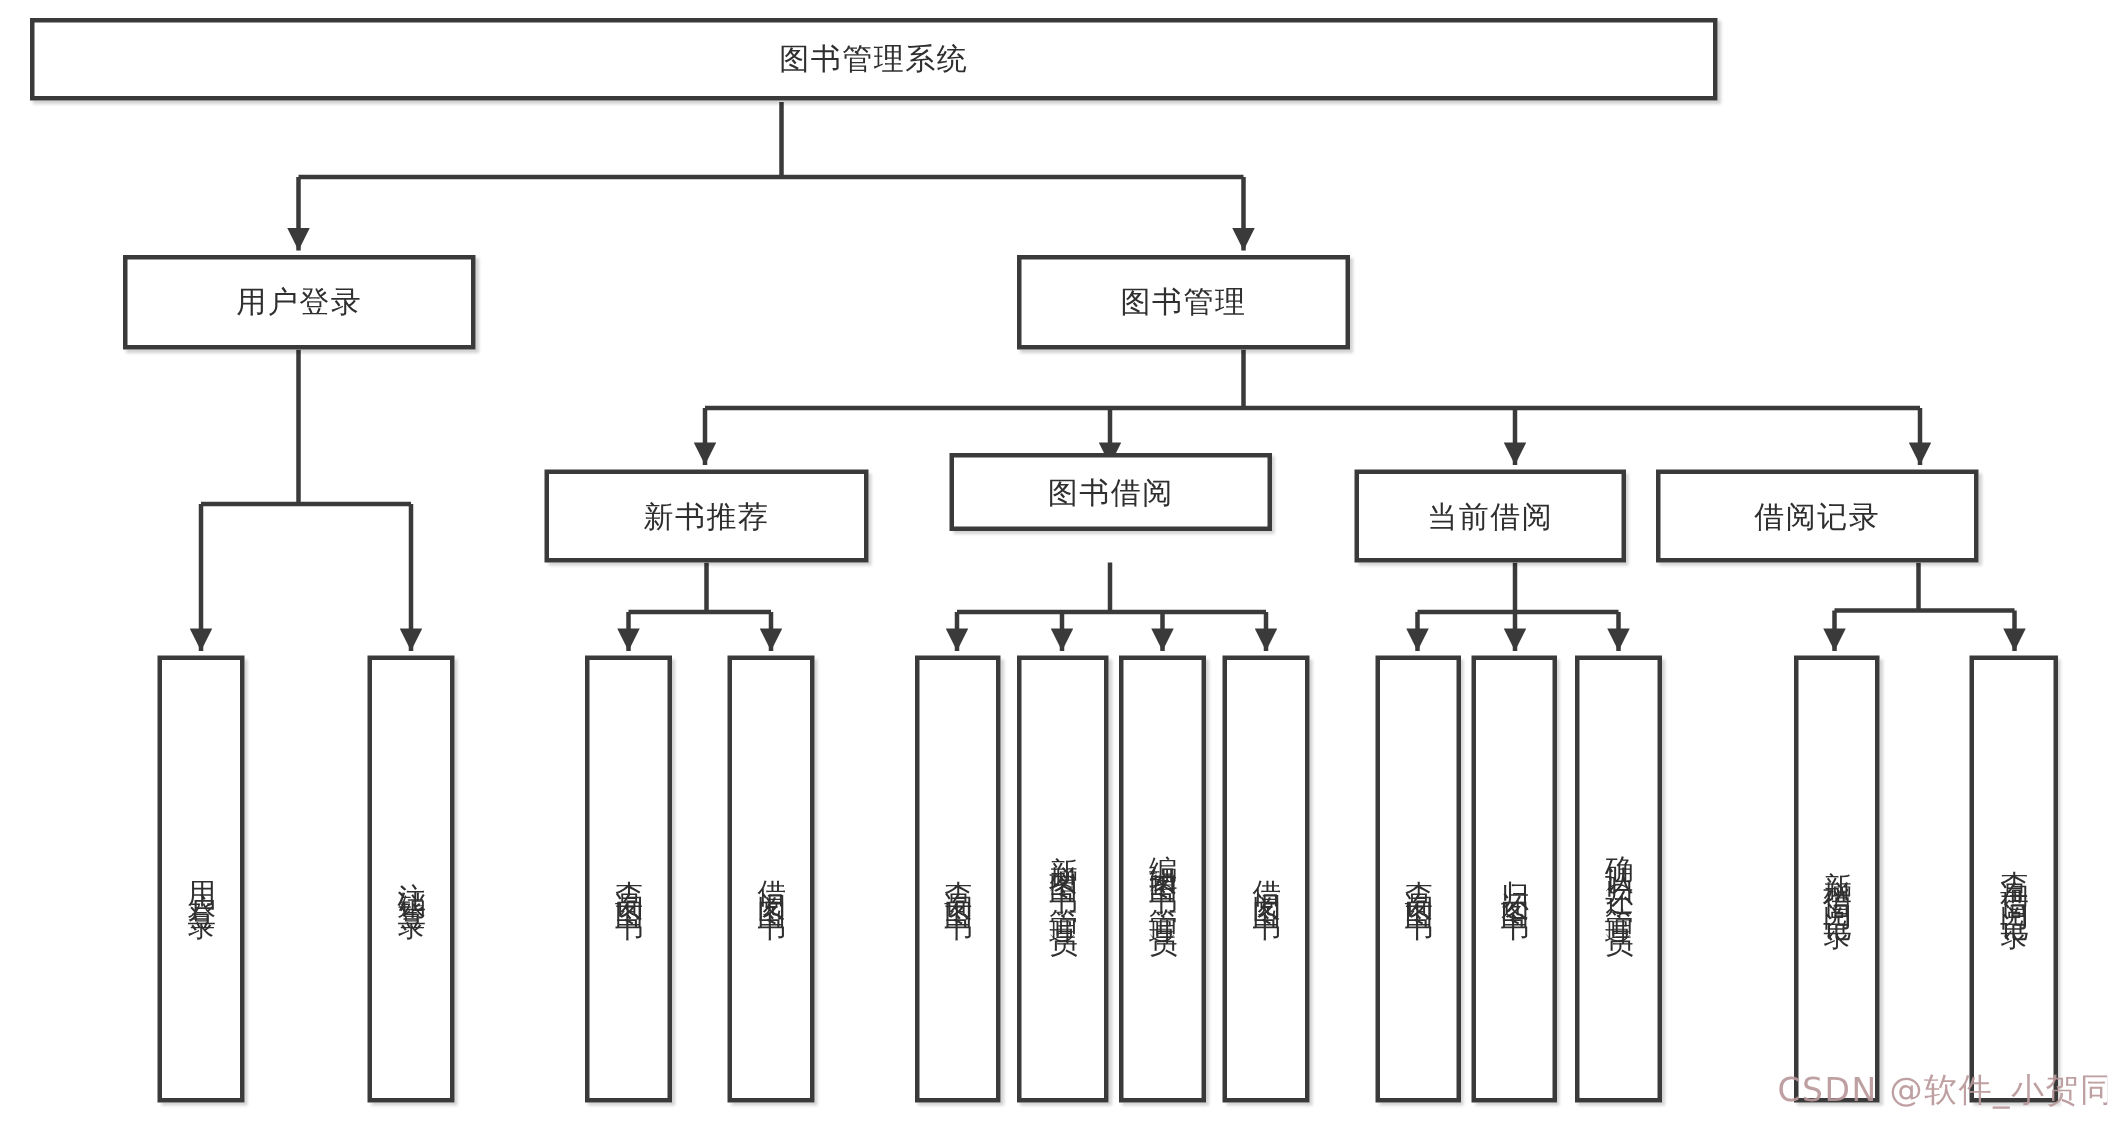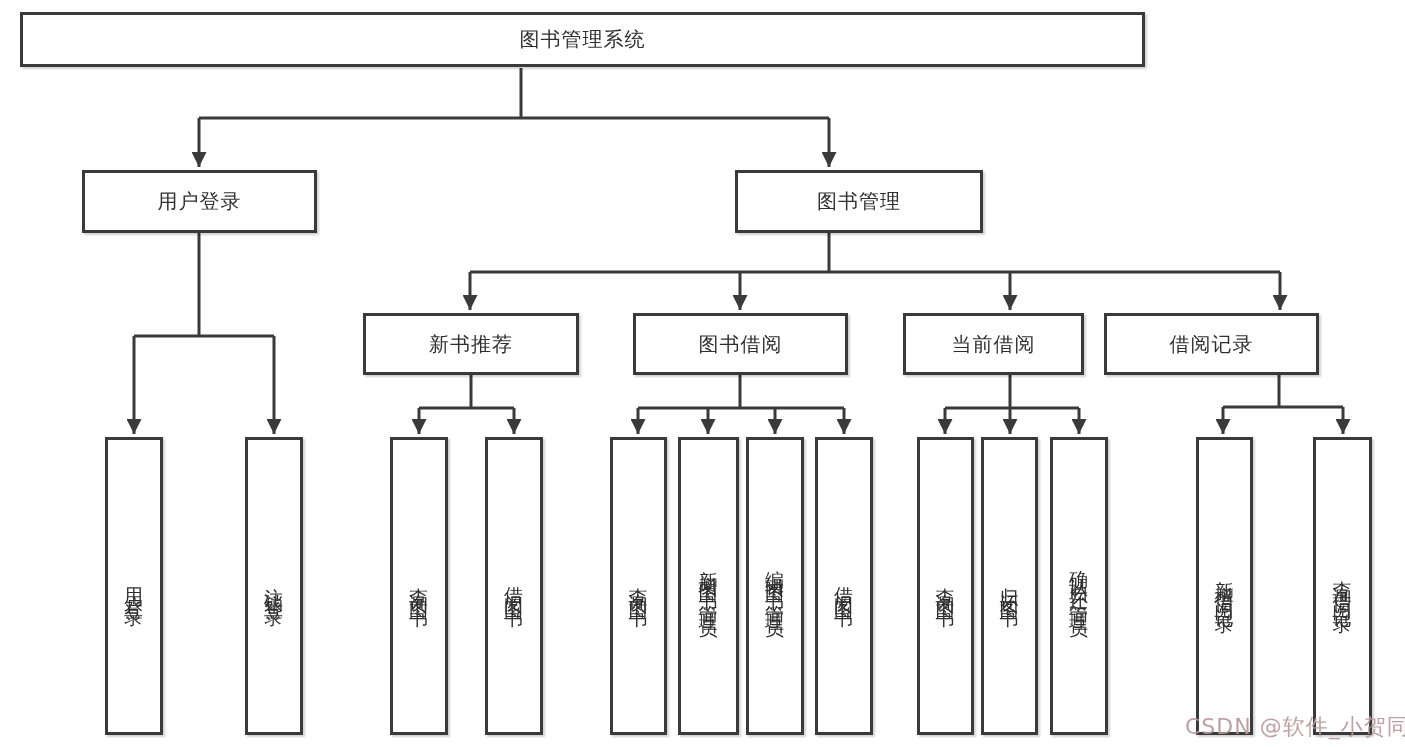--- a/index.html
+++ b/index.html
@@ -30,24 +30,24 @@
     text-orientation: mixed;
     font-size: 19px;
     letter-spacing: 7px;
     line-height: 1;
     white-space: nowrap;
   }
   
   .b-root { left: 20px;  top: 12px;  width: 1125px; height: 55px; }
   
   .b-user  { left: 82px;  top: 170px; width: 235px; height: 63px; }
-  .b-mgmt  { left: 735px; top: 170px; width: 248px; height: 63px; }
+  .b-mgmt  { left: 678px; top: 170px; width: 222px; height: 63px; }
   
   .b-new   { left: 363px;  top: 313px; width: 216px; height: 62px; }
-  .b-bor   { left: 633px;  top: 313px; width: 215px; height: 62px; }
+  .b-bor   { left: 633px;  top: 302px; width: 215px; height: 52px; }
   .b-cur   { left: 903px;  top: 313px; width: 181px; height: 62px; }
   .b-rec   { left: 1104px; top: 313px; width: 215px; height: 62px; }
   
   .leaf { top: 437px; height: 298px; width: 58px; }
   .b-g1a { left: 105px; }
   .b-g1b { left: 245px; }
   .b-g2a { left: 390px; }
   .b-g2b { left: 485px; }
   .b-g3a { left: 610px; width: 57px; }
   .b-g3b { left: 678px; width: 61px; }

